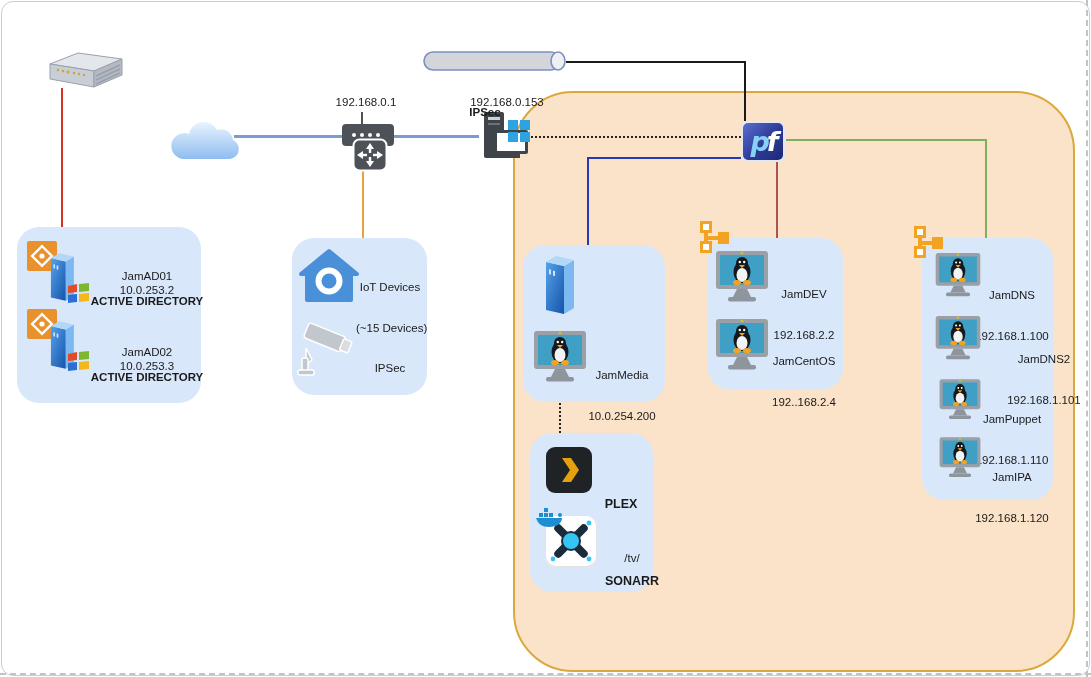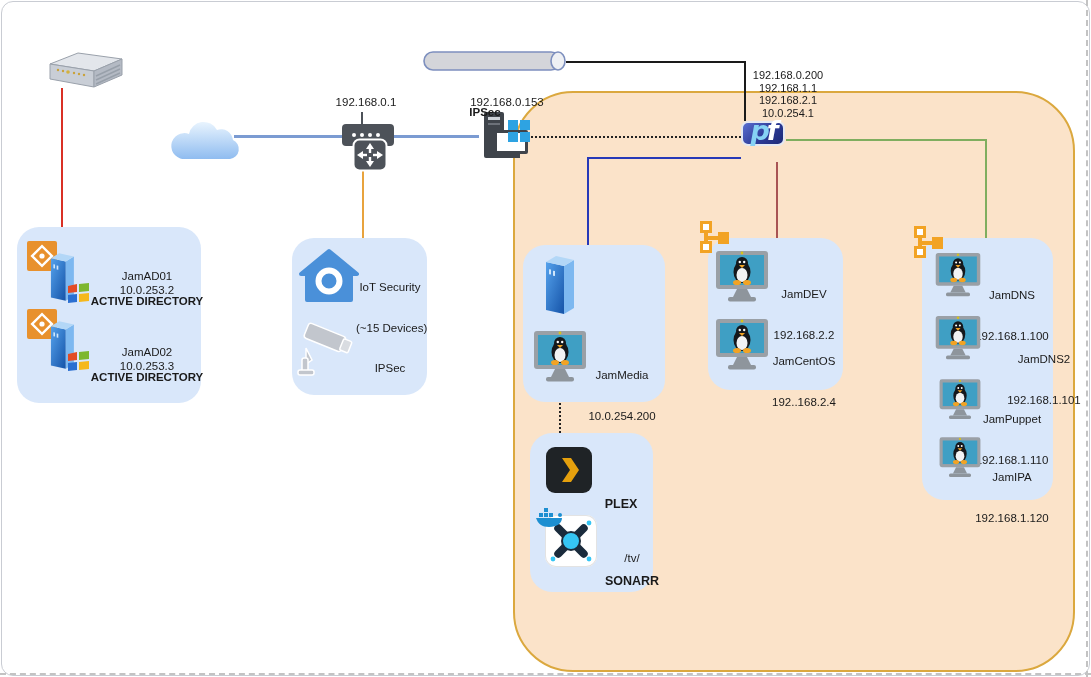--- a/index.html
+++ b/index.html
@@ -7,23 +7,23 @@
           font-family:"Liberation Sans","DejaVu Sans",sans-serif;color:#1a1a1a;}
   .frame{position:absolute;inset:1px;border:1px solid #c9ccd3;border-radius:12px;pointer-events:none;}
   .pagebreak-h{position:absolute;left:0;top:673px;width:1091px;border-top:2px dashed #c3c3c3;}
   .pagebreak-v{position:absolute;top:0;left:1086px;height:677px;border-left:2px dashed #c3c3c3;}
   .zone{position:absolute;border-radius:60px;background:#fbe3c9;border:2px solid #dba83e;}
   .grp{position:absolute;border-radius:22px;background:#d9e7fa;}
   .line{position:absolute;}
   .lbl{position:absolute;font-size:11.5px;line-height:13.5px;text-align:center;white-space:pre;}
   .b{font-weight:bold;margin-top:39px;}
   .iplist{position:absolute;font-size:11px;line-height:12.5px;text-align:center;}
-  .pf{position:absolute;width:44px;height:25px;border-radius:7px;border:2px solid #e4e8f2;
+  .pf{position:absolute;width:44px;height:41px;border-radius:7px;border:2px solid #e4e8f2;
       background:linear-gradient(135deg,#5a6fd0 0%,#2c3a96 55%,#1d2a77 100%);
-      display:flex;align-items:flex-end;justify-content:center;box-sizing:border-box;}
+      display:flex;align-items:center;justify-content:center;box-sizing:border-box;}
   .pf span{font-style:italic;font-weight:bold;font-size:27px;letter-spacing:-3px;line-height:1;
            font-family:"DejaVu Sans",sans-serif;}
   .pf .p{color:#86d2f4;} .pf .f{color:#ffffff;}
   .plex{position:absolute;width:46px;height:46px;border-radius:9px;background:#1f2326;
         display:flex;align-items:center;justify-content:center;}
   .sonarr{position:absolute;width:52px;height:52px;border-radius:11px;background:#fff;
           box-shadow:0 0 0 1px #e3e3e3 inset;}
   .abs{position:absolute;}
 </style>
 </head>
@@ -160,26 +160,20 @@
       <rect x="12" y="18" width="10" height="10" fill="#2ea3e2"></rect>
     </g>
   </svg>
 
   <svg class="abs" style="left:420px;top:48px;" width="150" height="28" viewBox="0 0 150 28">
     <rect x="4" y="4" width="136" height="18" rx="9" fill="#d4d5da" stroke="#7d8fbe" stroke-width="1.6"></rect>
     <ellipse cx="138" cy="13" rx="7" ry="9" fill="#eef0f4" stroke="#7d8fbe" stroke-width="1.6"></ellipse>
   </svg>
   <div class="lbl b" style="left:445px;top:67px;width:80px;">IPSec</div>
 
-  <div class="iplist" style="left:748px;top:69px;width:80px;">
-    <div>192.168.0.200</div>
-    <div>192.168.1.1</div>
-    <div>192.168.2.1</div>
-    <div>10.0.254.1</div>
-  </div>
   <div class="pf" style="left:741px;top:121px;">
     <span><span class="p">p</span><span class="f">f</span></span>
   </div>
 
   <div class="grp" style="left:17px;top:227px;width:184px;height:176px;"></div>
   <svg class="abs" style="left:27px;top:241px;" width="30" height="30">
       <use href="#adbadge"></use>
     </svg>
   <svg class="abs" style="left:46px;top:250px;" width="40" height="66" viewBox="0 0 40 66">
       <use href="#bluetower" transform="scale(0.82)"></use>
@@ -203,21 +197,21 @@
   <div class="lbl b" style="left:88px;top:332px;width:118px;">ACTIVE DIRECTORY</div>
   <div class="lbl" style="left:88px;top:346px;width:118px;">JamAD02</div>
   <div class="lbl" style="left:88px;top:360px;width:118px;">10.0.253.3</div>
 
   <div class="grp" style="left:292px;top:238px;width:135px;height:157px;"></div>
   <svg class="abs" style="left:298px;top:248px;" width="62" height="56" viewBox="0 0 62 56">
     <path d="M31,3 L59,26 L53,26 L53,52 L9,52 L9,26 L3,26 Z" fill="#4a90d9" stroke="#4a90d9" stroke-width="4" stroke-linejoin="round"></path>
     <circle cx="31" cy="33" r="10.5" fill="none" stroke="#fff" stroke-width="6"></circle>
   </svg>
   <div class="lbl" style="left:356px;top:254px;width:68px;">
-    <div>IoT Security</div>
+    <div>IoT Devices</div>
     <div>(~15 Devices)</div>
     <div>IPSec</div>
   </div>
   <svg class="abs" style="left:296px;top:314px;" width="64" height="64" viewBox="0 0 64 64">
     <g fill="#c2c6cd" stroke="#fff" stroke-width="1.5">
       <g transform="rotate(22 30 26)">
         <rect x="8" y="16" width="40" height="16" rx="3"></rect>
         <rect x="46" y="18" width="9" height="12" rx="1.5" fill="#d9dce1"></rect>
       </g>
       <path d="M10,34 L16,46 L10,50 Z"></path>

